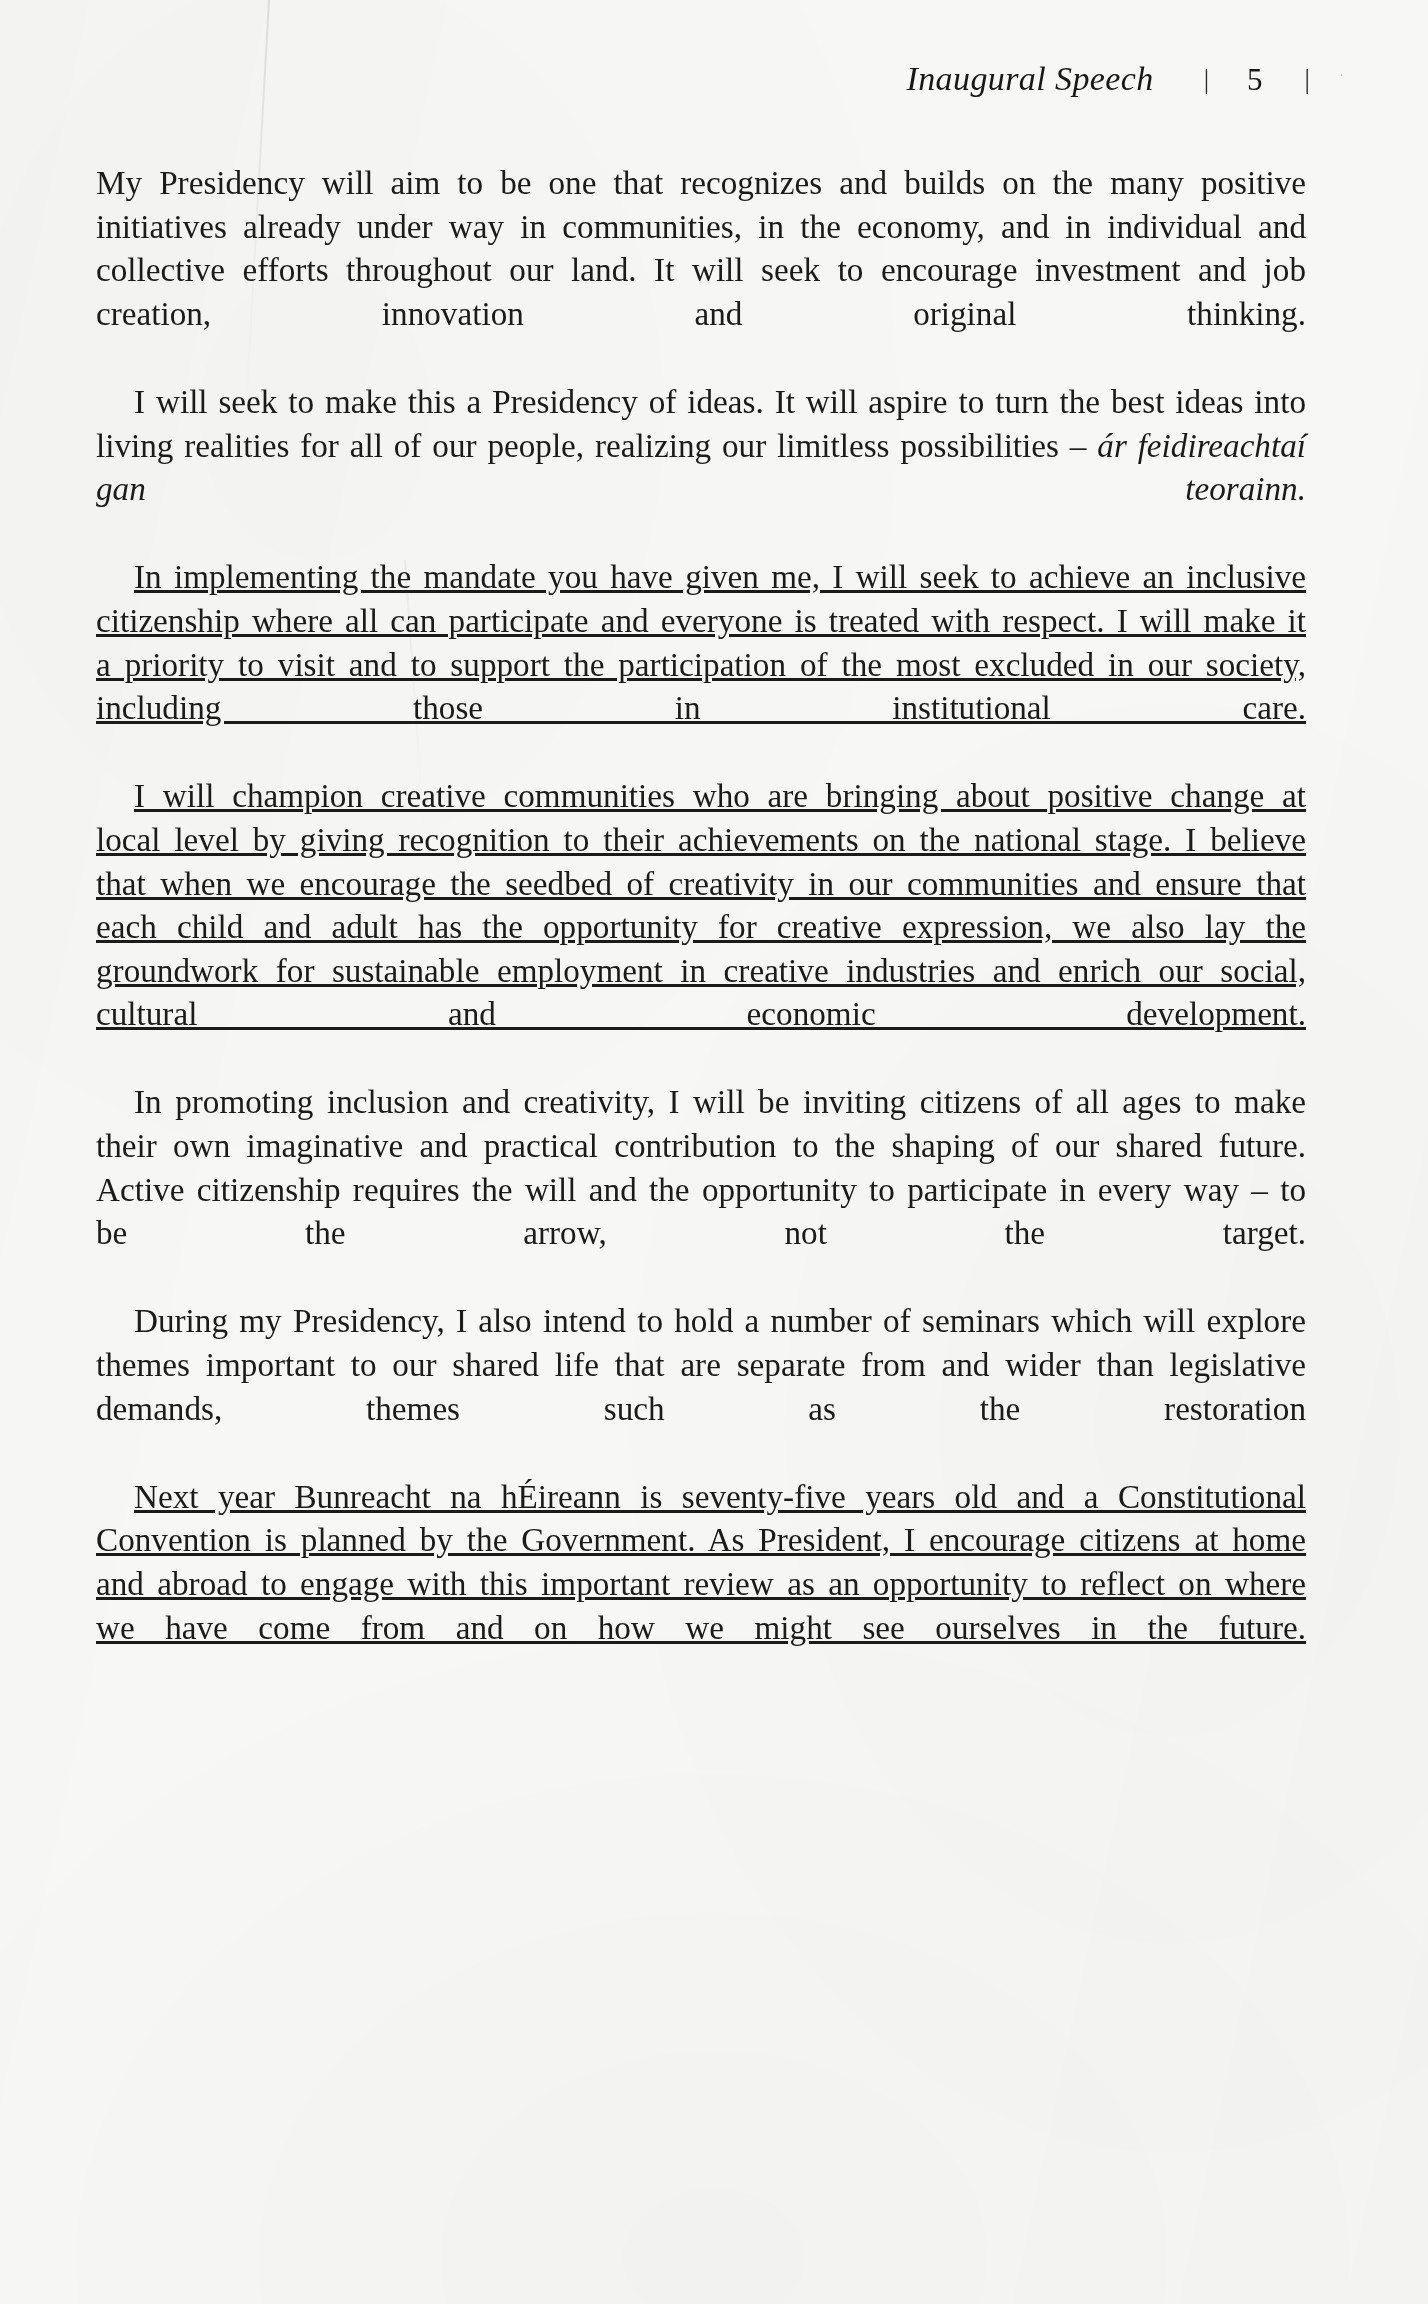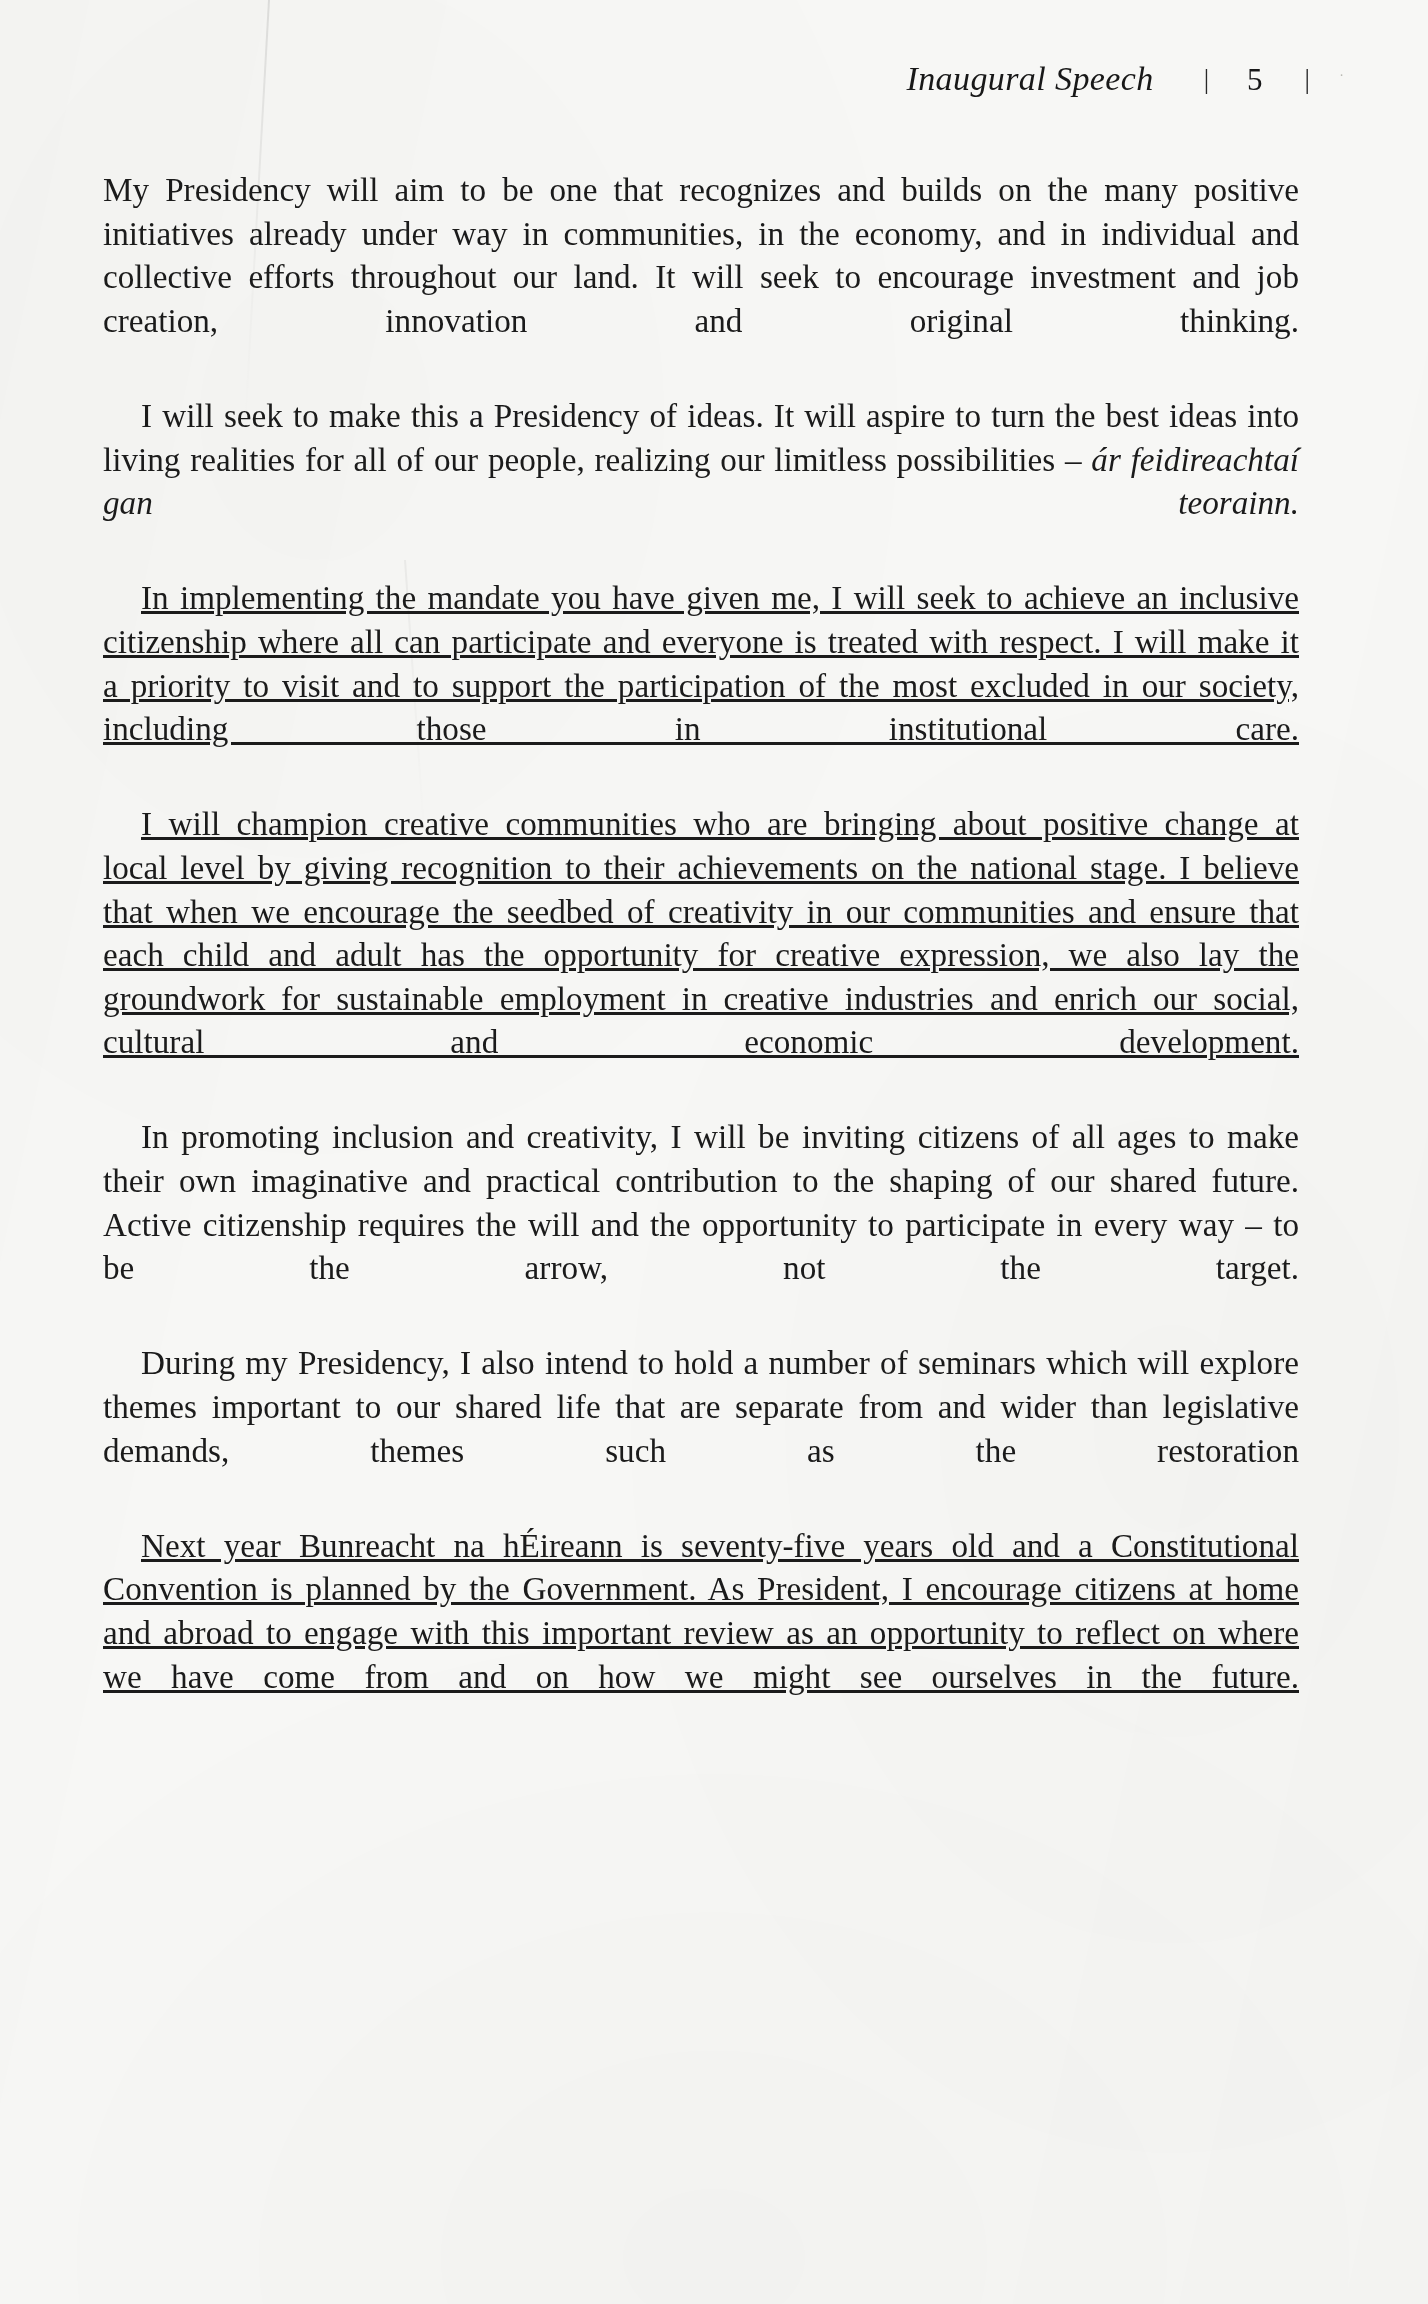--- a/index.html
+++ b/index.html
@@ -95,21 +95,21 @@
 
   
   .textblock {
     position: absolute;
     left: 95px;
     top: 160px;
     width: 1212px;
   }
 
   p.para {
-    margin: 8px;
+    margin: 1px;
     font-size: 33.2px;
     line-height: 43.6px;
     text-align: justify;
     text-indent: 38px;
     color: #1d1d1d;
     -webkit-font-smoothing: antialiased;
     word-spacing: 0.2px;
   }
   p.para.flush { text-indent: 0; }
   p.para.loose { word-spacing: 1.2px; }

